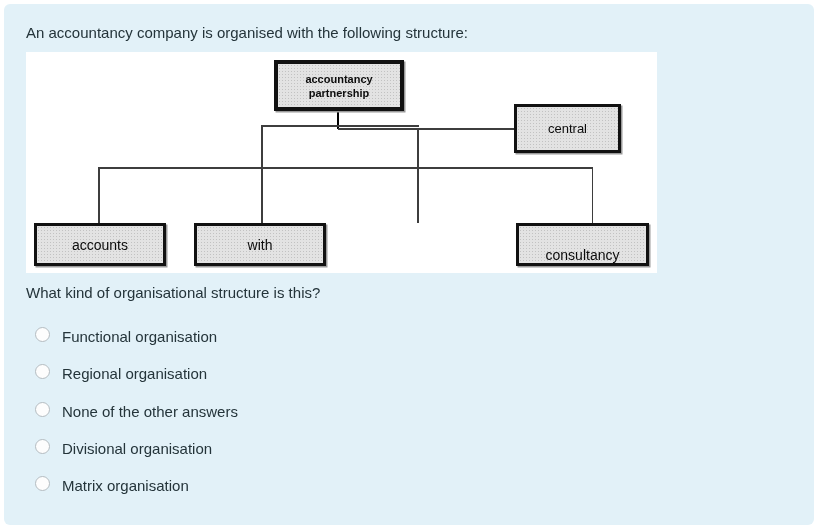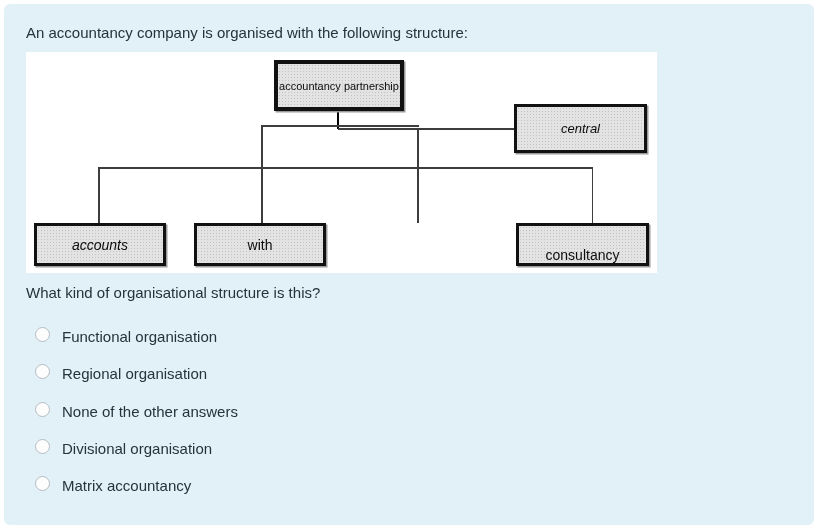--- a/index.html
+++ b/index.html
@@ -34,24 +34,24 @@
   .node{
     position:absolute;
     background-color:var(--box-fill);
     background-image:radial-gradient(circle,#c2c2c2 0.6px,rgba(0,0,0,0) 0.7px);
     background-size:3px 3px;
     border:3px solid var(--box-border);
     box-shadow:1.5px 1.5px 0 #9a9a9a;
     display:flex;align-items:center;justify-content:center;text-align:center;
     color:#0c0c0c;
   }
-  .node-root{left:248px;top:8px;width:130px;height:51px;border-width:4px;font-size:11px;line-height:14px;}
-  .node-central{left:488px;top:52px;width:133px;height:49px;font-size:13px;font-style:italic;}
+  .node-root{left:248px;top:8px;width:130px;height:51px;border-width:4px;font-size:11px;line-height:14px;font-weight:bold;}
+  .node-central{left:488px;top:52px;width:107px;height:49px;font-size:13px;}
   .node-bottom{top:171px;height:43px;font-size:14px;}
-  .node-accounts{left:8px;width:132px;font-style:italic;}
+  .node-accounts{left:8px;width:132px;}
   .node-audit{left:168px;width:132px;}
   .node-insolvency{left:329px;width:132px;}
   .node-consultancy{left:490px;width:133px;align-items:flex-end;}
   .h,.v{position:absolute;background:var(--line);}
   .h{height:1.5px;}
   .v{width:1.5px;}
   .ln-stub{left:311px;top:59px;width:2px;height:18px;background:#000;}
   .ln-h1{left:235px;top:73px;width:158px;}
   .ln-h2{left:312px;top:76px;width:176px;}
   .ln-v-audit{left:235px;top:73px;height:98px;}
@@ -122,18 +122,18 @@
       <div class="option">
         <span class="radio"></span>
         <span class="option-label">None of the other answers</span>
       </div>
       <div class="option">
         <span class="radio"></span>
         <span class="option-label">Divisional organisation</span>
       </div>
       <div class="option">
         <span class="radio"></span>
-        <span class="option-label">Matrix accountancy</span>
+        <span class="option-label">Matrix organisation</span>
       </div>
     </div>
 
   </div>
 </div>
 
 </body></html>

